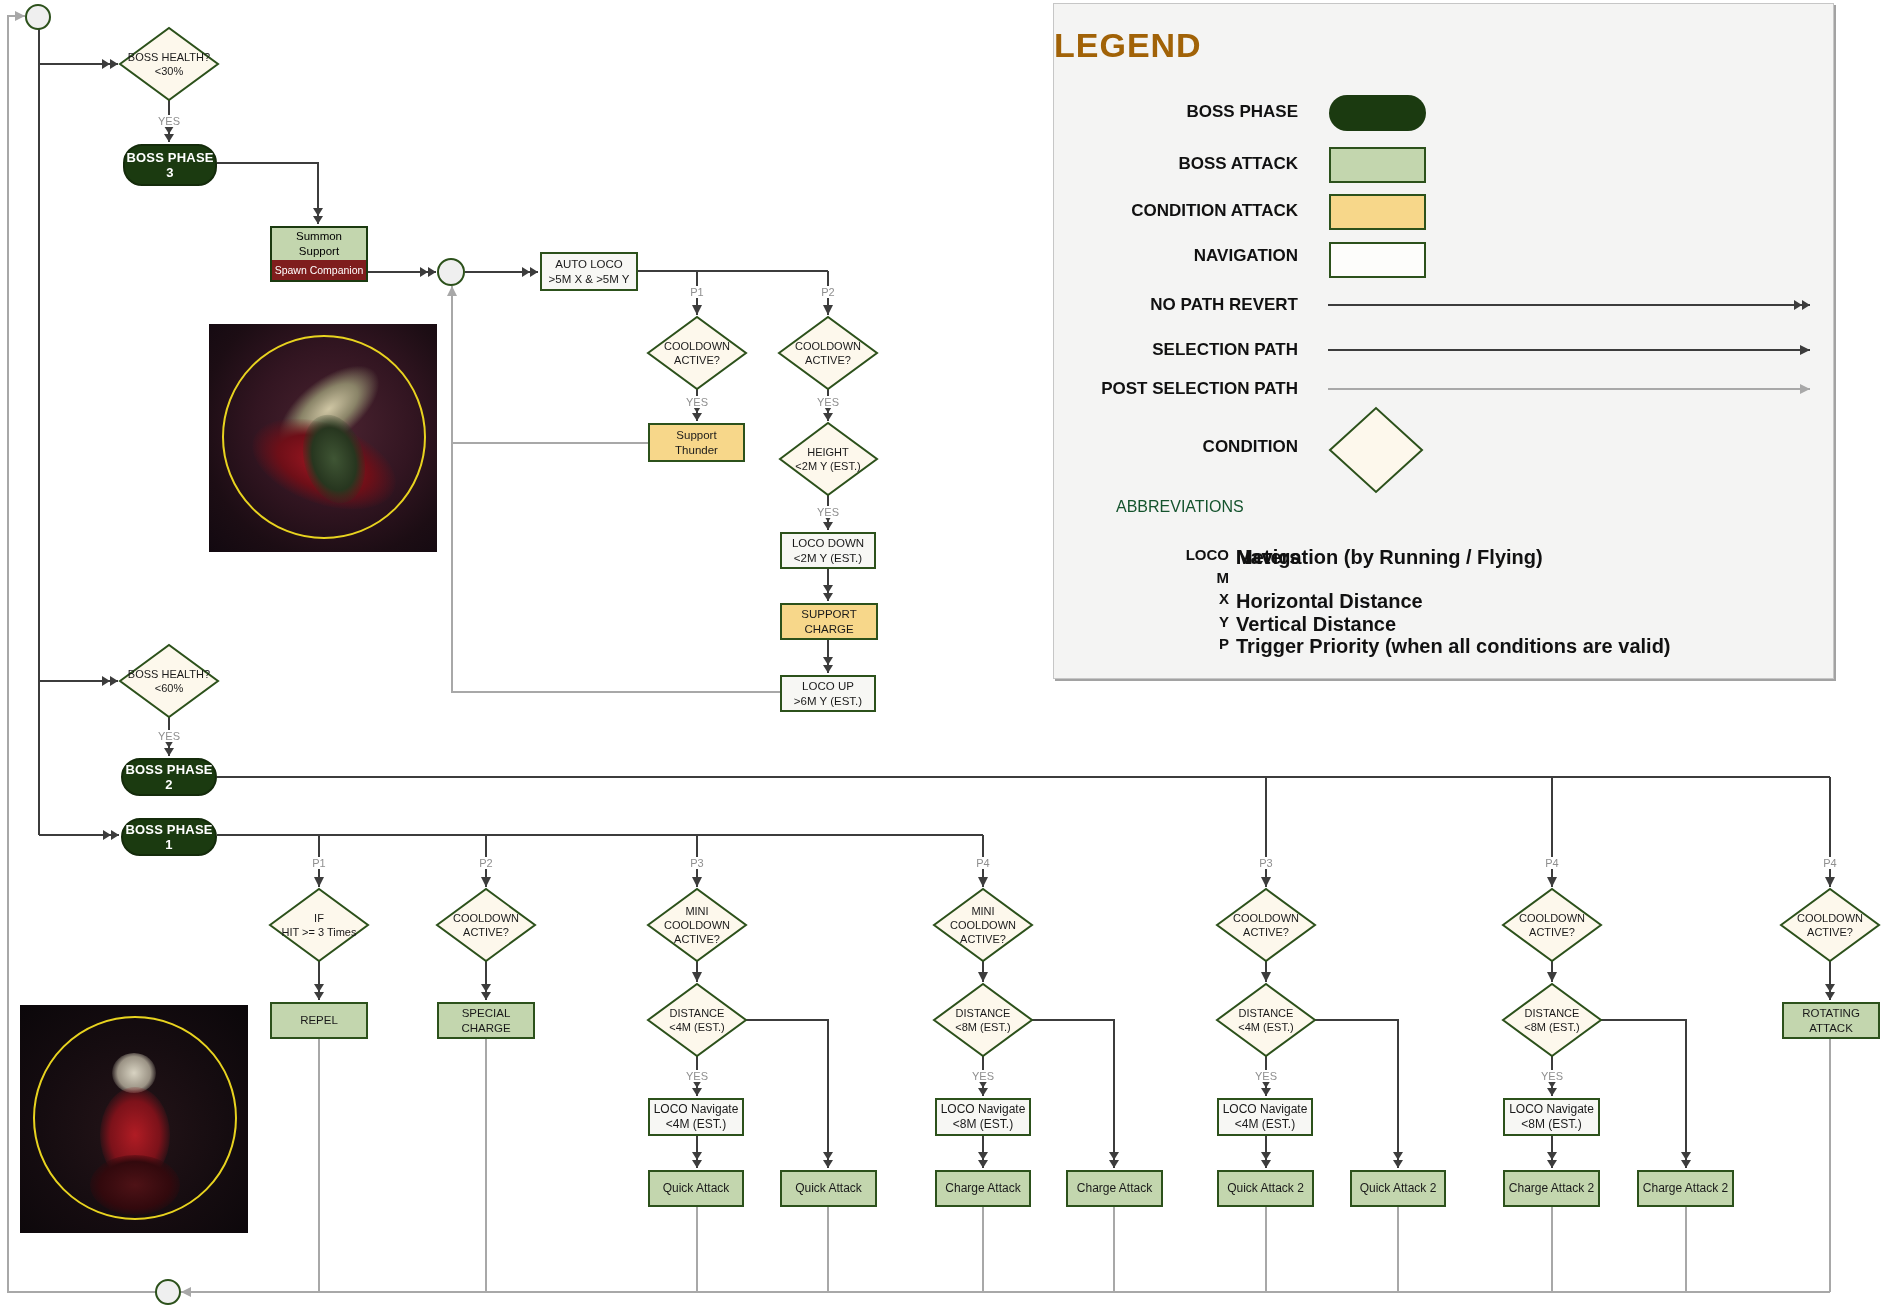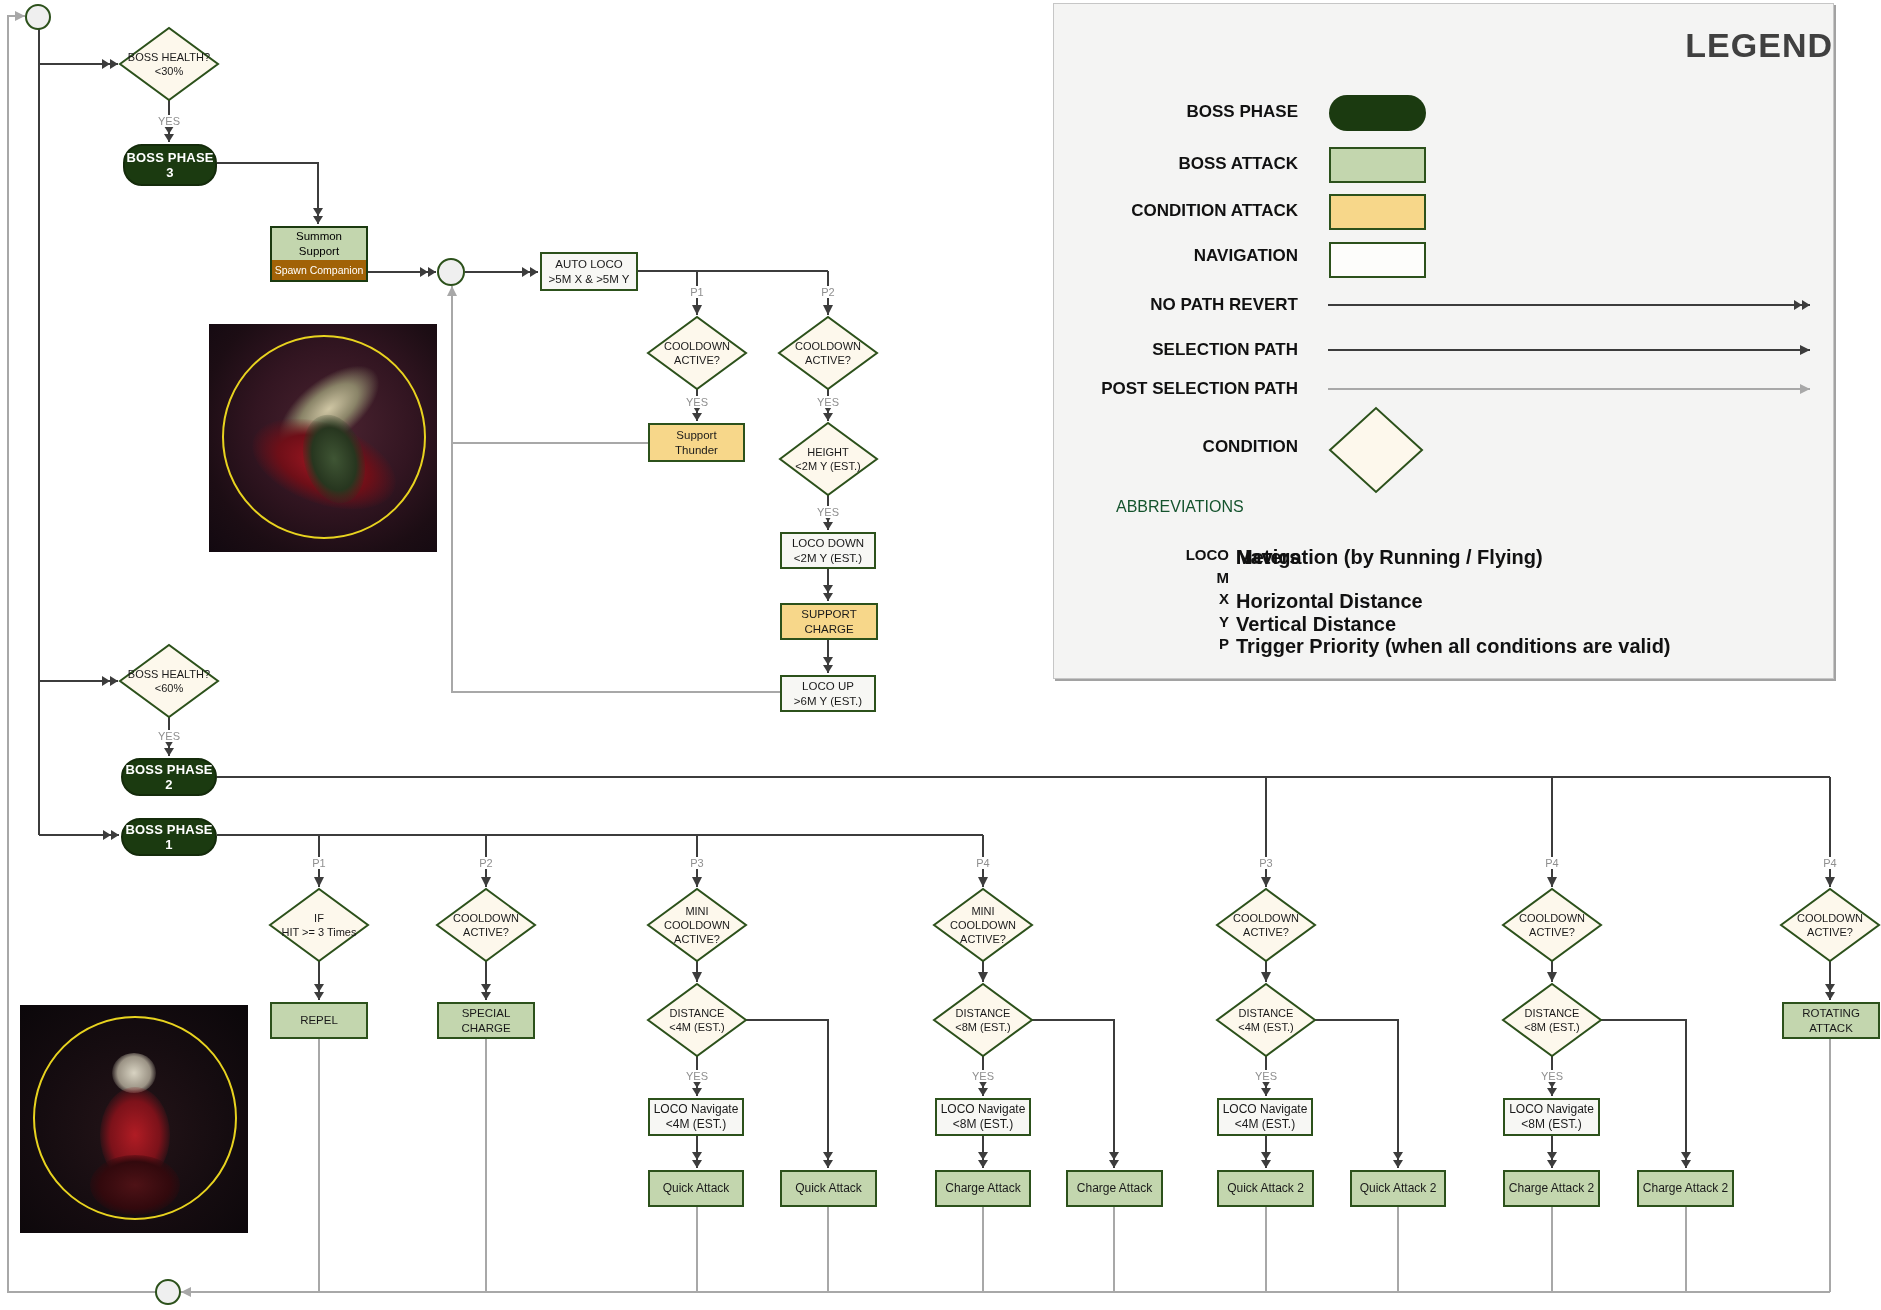--- a/index.html
+++ b/index.html
@@ -10,29 +10,29 @@
         text-align:center;white-space:pre-line;box-sizing:border-box;z-index:2;}
   .dtext{font-size:11px;line-height:1.3;color:#1a1a1a;}
   .rect{border:2px solid #2c511b;font-size:11.5px;line-height:1.25;color:#1a1a1a;background:#f7f7f4;}
   .nav{background:#f7f7f4;}
   .attack{background:#c3d6ae;}
   .comp{background:#f7d78a;}
   .pill{background:#1b3a10;color:#ffffff;border-radius:19px;font-size:13px;font-weight:bold;
         letter-spacing:.2px;border:2px solid #142b0b;}
   .summon-wrap{flex-direction:column;padding:0;border:2px solid #1b3a10;background:#c3d6ae;}
   .summon-top{flex:1;display:flex;align-items:center;justify-content:center;font-size:11.5px;line-height:1.3;}
-  .summon-sub{width:100%;height:20px;background:#a16207;color:#fff;display:flex;align-items:center;
+  .summon-sub{width:100%;height:20px;background:#7f1d1d;color:#fff;display:flex;align-items:center;
               justify-content:center;font-size:10.5px;}
   .plabel{position:absolute;z-index:3;font-size:11px;color:#8f8f8f;background:#ffffff;
           padding:0 2px;transform:translate(-50%,-50%);white-space:nowrap;}
   
   #legend-box{position:absolute;left:1053px;top:3px;width:779px;height:674px;background:#f4f4f3;
               border:1px solid #c6c6c6;box-shadow:2px 2px 0 #a2a2a2;z-index:0;}
-  .lg-title{position:absolute;left:0;right:0;top:22px;text-align:right;font-size:34px;
-            font-weight:800;letter-spacing:1px;color:#404040;}
+  .lg-title{position:absolute;left:0;right:0;top:22px;text-align:left;font-size:34px;
+            font-weight:800;letter-spacing:1px;color:#a16207;}
   .lg-label{position:absolute;right:535px;width:330px;text-align:right;font-size:17px;
             font-weight:bold;color:#111;white-space:nowrap;}
   .lg-swatch{position:absolute;left:275px;width:97px;height:36px;box-sizing:border-box;}
   .lg-pill{background:#1b3a10;border-radius:18px;}
   .lg-ba{background:#c3d6ae;border:2px solid #2c511b;}
   .lg-ca{background:#f7d78a;border:2px solid #2c511b;}
   .lg-nav{background:#fdfdfb;border:2px solid #2c511b;}
   .lg-abbr-title{position:absolute;left:62px;font-size:16px;font-weight:normal;color:#14532d;}
   .lg-abbr{position:absolute;right:604px;width:120px;text-align:right;font-size:15px;font-weight:bold;color:#111;white-space:nowrap;}
   .lg-desc{position:absolute;left:182px;font-size:20px;font-weight:bold;color:#111;white-space:nowrap;text-align:center;}

